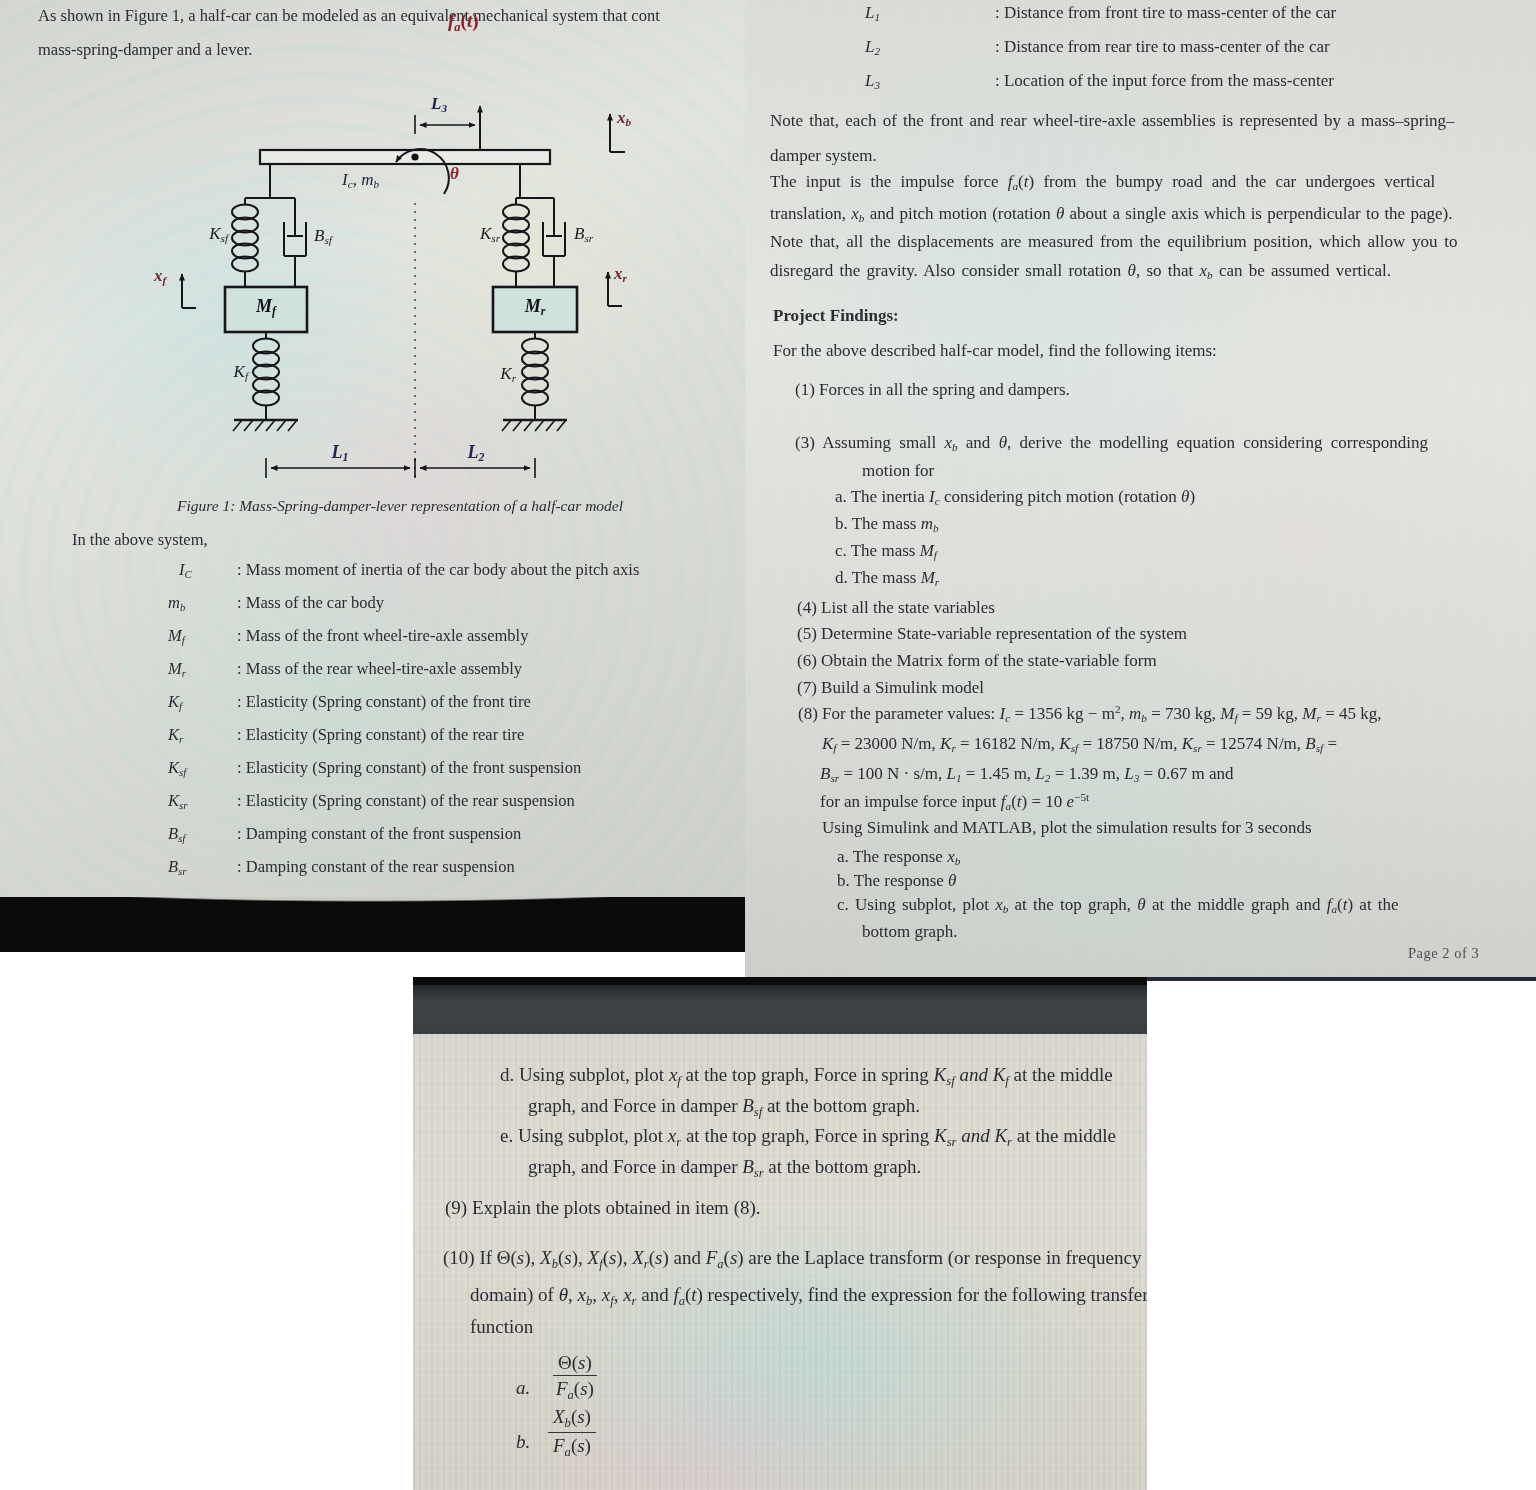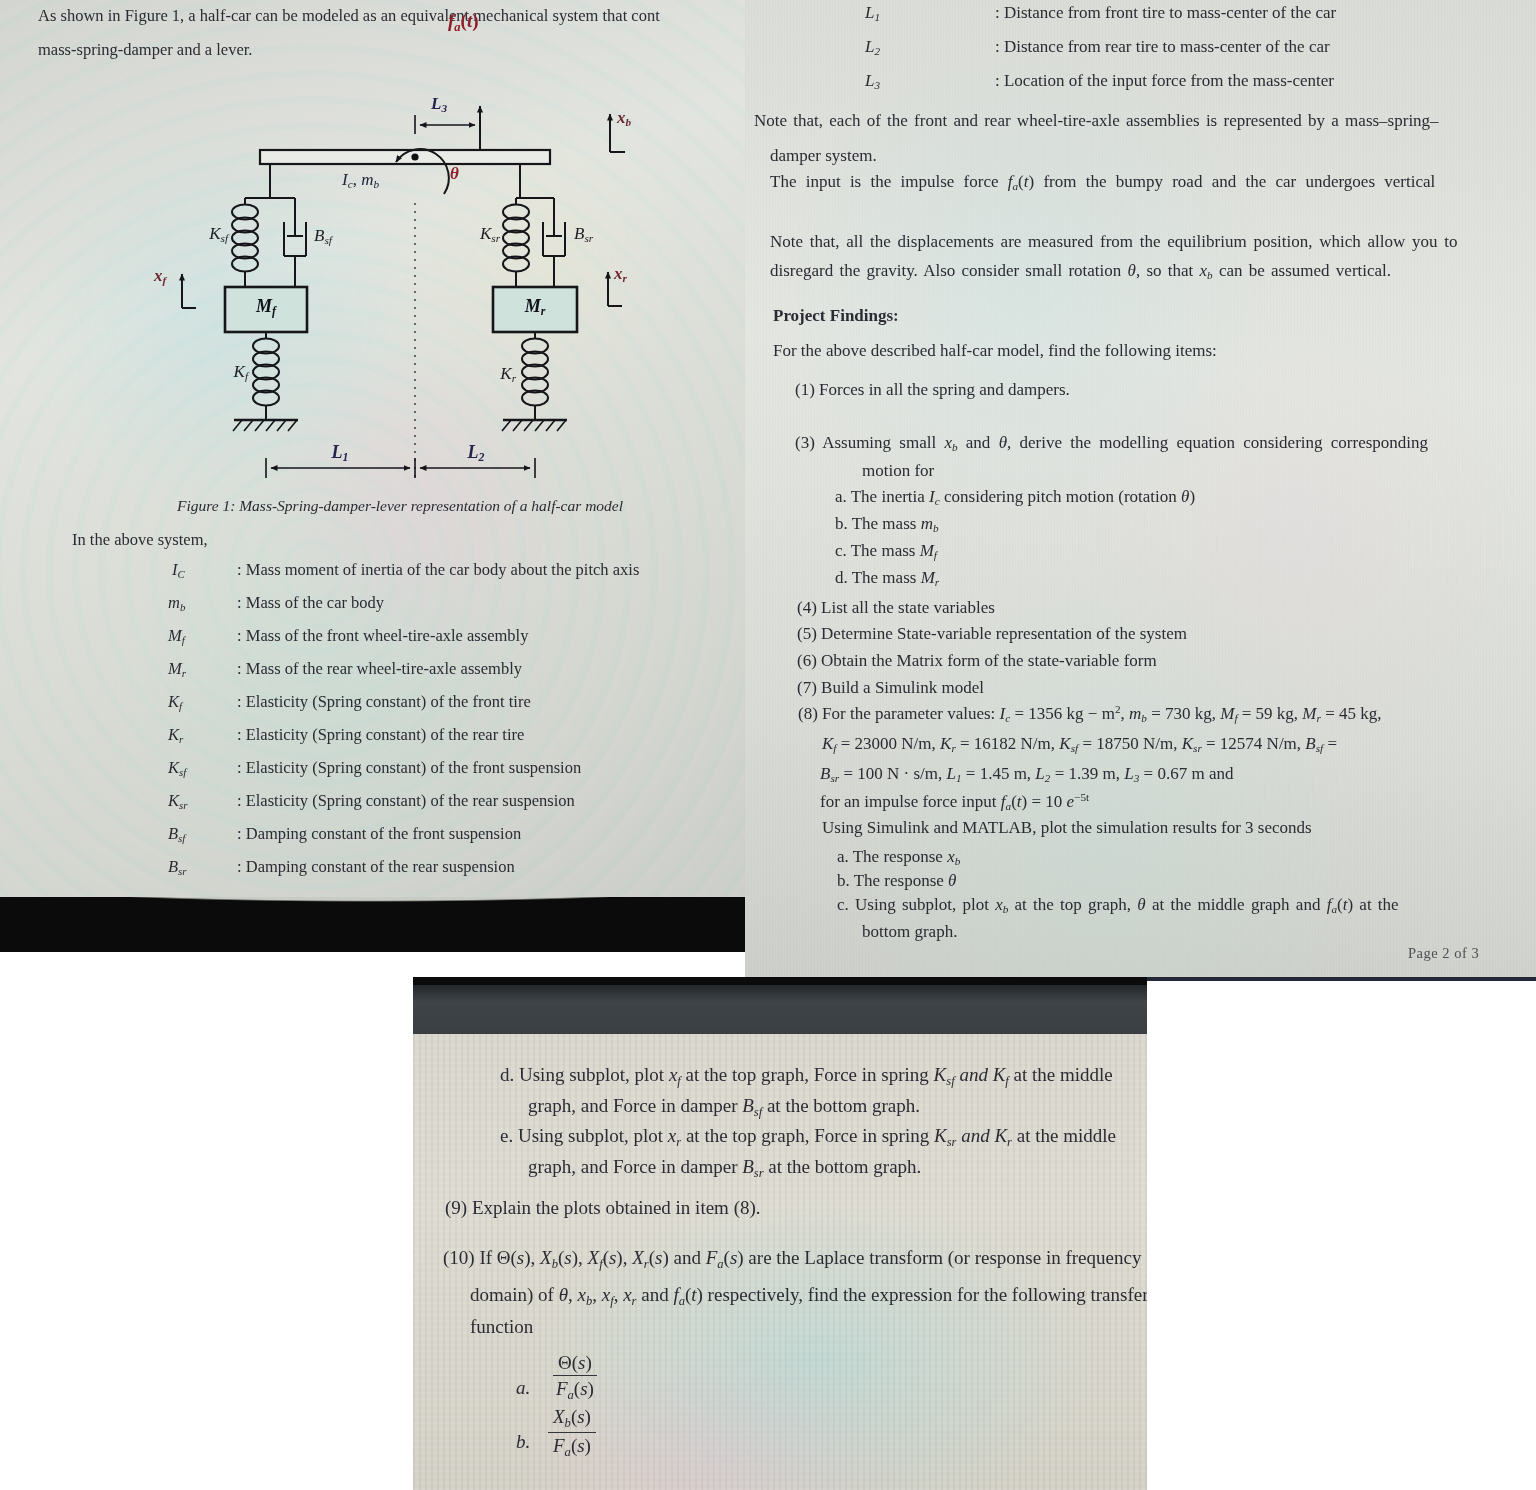--- a/index.html
+++ b/index.html
@@ -181,21 +181,21 @@
       <div class="flabel" style="left:70px;top:294px;width:48px;text-align:right;"><span class="sg-v">K</span><span class="sg-s">f</span></div>
       <div class="flabel" style="left:338px;top:296px;width:48px;text-align:right;"><span class="sg-v">K</span><span class="sg-s">r</span></div>
       <div class="flabel lab-navy" style="left:175px;top:374px;width:70px;text-align:center;font-size:18px;"><span class="sg-v">L</span><span class="sg-s">1</span></div>
       <div class="flabel lab-navy" style="left:311px;top:374px;width:70px;text-align:center;font-size:18px;"><span class="sg-v">L</span><span class="sg-s">2</span></div>
     </div>
 
     <div class="ln italic" style="left:140px;top:496px;width:520px;text-align:center;font-size:15.5px;white-space:normal;">Figure 1: Mass-Spring-damper-lever representation of a half-car model</div>
 
     <div class="ln" style="left:72px;top:530px;">In the above system,</div>
 
-    <div class="ln" style="left:172px;top:560px;"><span class="sg-v">I</span><span class="sg-s">C</span></div>
+    <div class="ln" style="left:179px;top:560px;"><span class="sg-v">I</span><span class="sg-s">C</span></div>
     <div class="ln" style="left:237px;top:560px;">: Mass moment of inertia of the car body about the pitch axis</div>
     <div class="ln" style="left:168px;top:593px;"><span class="sg-v">m</span><span class="sg-s">b</span></div>
     <div class="ln" style="left:237px;top:593px;">: Mass of the car body</div>
     <div class="ln" style="left:168px;top:626px;"><span class="sg-v">M</span><span class="sg-s">f</span></div>
     <div class="ln" style="left:237px;top:626px;">: Mass of the front wheel-tire-axle assembly</div>
     <div class="ln" style="left:168px;top:659px;"><span class="sg-v">M</span><span class="sg-s">r</span></div>
     <div class="ln" style="left:237px;top:659px;">: Mass of the rear wheel-tire-axle assembly</div>
     <div class="ln" style="left:168px;top:692px;"><span class="sg-v">K</span><span class="sg-s">f</span></div>
     <div class="ln" style="left:237px;top:692px;">: Elasticity (Spring constant) of the front tire</div>
     <div class="ln" style="left:168px;top:725px;"><span class="sg-v">K</span><span class="sg-s">r</span></div>
@@ -217,24 +217,25 @@
   <section class="photo photo2">
     <div class="moire moire2"></div>
 
     <div class="ln" style="left:120px;top:2px;"><span class="sg-v">L</span><span class="sg-s">1</span></div>
     <div class="ln" style="left:250px;top:2px;">: Distance from front tire to mass-center of the car</div>
     <div class="ln" style="left:120px;top:36px;"><span class="sg-v">L</span><span class="sg-s">2</span></div>
     <div class="ln" style="left:250px;top:36px;">: Distance from rear tire to mass-center of the car</div>
     <div class="ln" style="left:120px;top:70px;"><span class="sg-v">L</span><span class="sg-s">3</span></div>
     <div class="ln" style="left:250px;top:70px;">: Location of the input force from the mass-center</div>
 
-    <div class="ln" style="left:9px;top:110px;word-spacing:2px;"><span class="sg-t">Note that, each of the front and rear wheel-tire-axle assemblies is represented by a mass–spring–</span></div>
+    <div class="ln" style="left:25px;top:110px;word-spacing:2px;"><span class="sg-t">Note that, each of the front and rear wheel-tire-axle assemblies is represented by a mass–spring–</span></div>
     <div class="ln" style="left:25px;top:145px;"><span class="sg-t">damper system.</span></div>
 
     <div class="ln" style="left:25px;top:171px;word-spacing:5px;"><span class="sg-t">The input is the impulse force </span><span class="sg-v">f</span><span class="sg-s">a</span><span class="sg-t">(</span><span class="sg-v">t</span><span class="sg-t">) from the bumpy road and the car undergoes vertical</span></div>
+    <div class="ln" style="left:25px;top:203px;word-spacing:1px;"><span class="sg-t">translation, </span><span class="sg-v">x</span><span class="sg-s">b</span><span class="sg-t"> and pitch motion (rotation </span><span class="sg-v">θ</span><span class="sg-t"> about a single axis which is perpendicular to the page).</span></div>
     <div class="ln" style="left:25px;top:231px;word-spacing:2.5px;"><span class="sg-t">Note that, all the displacements are measured from the equilibrium position, which allow you to</span></div>
     <div class="ln" style="left:25px;top:260px;word-spacing:2px;"><span class="sg-t">disregard the gravity. Also consider small rotation </span><span class="sg-v">θ</span><span class="sg-t">, so that </span><span class="sg-v">x</span><span class="sg-s">b</span><span class="sg-t"> can be assumed vertical.</span></div>
 
     <div class="ln bold" style="left:28px;top:305px;">Project Findings:</div>
     <div class="ln" style="left:28px;top:340px;">For the above described half-car model, find the following items:</div>
 
     <div class="ln" style="left:50px;top:379px;"><span class="sg-t">(1) Forces in all the spring and dampers.</span></div>
     <div class="ln" style="left:50px;top:432px;word-spacing:4px;"><span class="sg-t">(3) Assuming small </span><span class="sg-v">x</span><span class="sg-s">b</span><span class="sg-t"> and </span><span class="sg-v">θ</span><span class="sg-t">, derive the modelling equation considering corresponding</span></div>
     <div class="ln" style="left:117px;top:460px;"><span class="sg-t">motion for</span></div>
 

